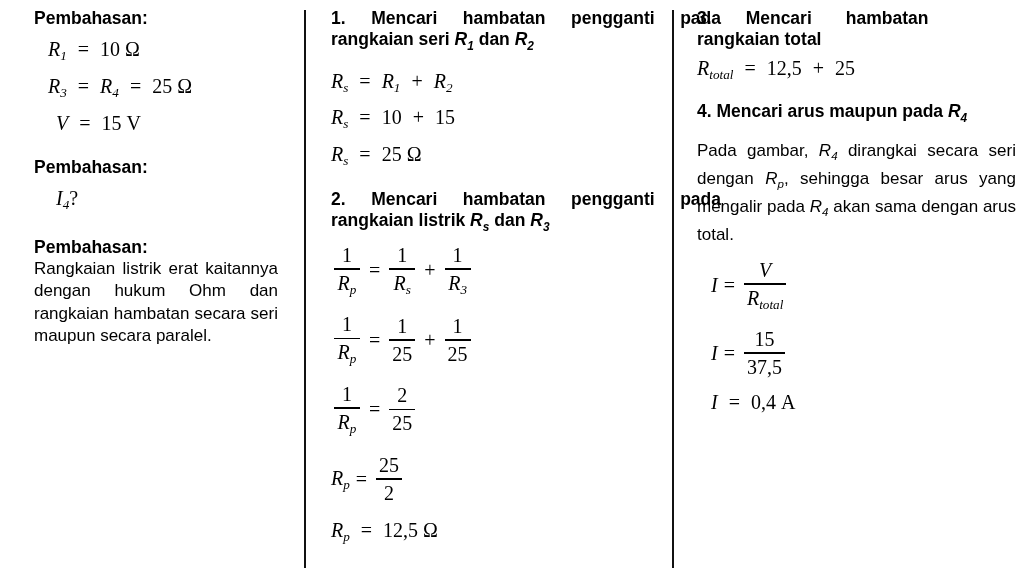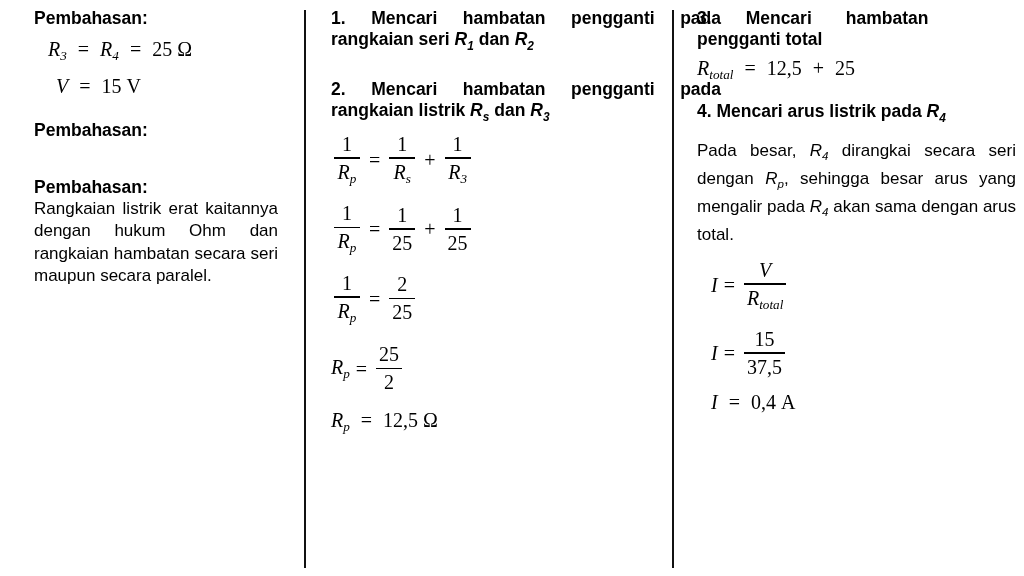--- a/index.html
+++ b/index.html
@@ -144,30 +144,32 @@
   <div class="divider divider-1"></div>
   <div class="divider divider-2"></div>
 
   <div class="col col-left">
 
     <div class="label">Pembahasan:</div>
 
     <div class="sp-10"></div>
 
     <div class="eq-list">
+      <span class="math indent-1"><i>R</i><sub>1</sub> <span class="op">=</span> 10&nbsp;Ω</span>
       <span class="math indent-1"><i>R</i><sub>3</sub> <span class="op">=</span> <i>R</i><sub>4</sub> <span class="op">=</span> 25&nbsp;Ω</span>
       <span class="math indent-2"><i>V</i> <span class="op">=</span> 15&nbsp;V</span>
     </div>
 
     <div class="sp-10"></div>
 
     <div class="label">Pembahasan:</div>
 
     <div class="sp-10"></div>
 
+    <span class="math indent-2"><i>I</i><sub>4</sub>?</span>
 
     <div class="sp-26"></div>
 
     <div class="label">Pembahasan:</div>
 
     <div class="body-par">Rangkaian listrik erat kaitannya dengan hukum Ohm dan rangkaian hambatan secara seri maupun secara paralel.</div>
 
   </div>
 
   <div class="col col-mid">
@@ -175,20 +177,25 @@
     <div class="heading heading-just">
       <span>1.</span>
       <span>Mencari hambatan pengganti pada rangkaian seri</span>
       <span class="var"><span>R</span><sub>1</sub></span>
       <span>dan</span>
       <span class="var"><span>R</span><sub>2</sub></span>
     </div>
 
     <div class="sp-14"></div>
 
+    <div class="eq-list">
+      <span class="math"><i>R</i><sub>s</sub> <span class="op">=</span> <i>R</i><sub>1</sub> <span class="op">+</span> <i>R</i><sub>2</sub></span>
+      <span class="math"><i>R</i><sub>s</sub> <span class="op">=</span> 10 <span class="op">+</span> 15</span>
+      <span class="math"><i>R</i><sub>s</sub> <span class="op">=</span> 25&nbsp;Ω</span>
+    </div>
 
     <div class="sp-8"></div>
 
     <div class="heading heading-just">
       <span>2.</span>
       <span>Mencari hambatan pengganti pada rangkaian listrik</span>
       <span class="var"><span>R</span><sub>s</sub></span>
       <span>dan</span>
       <span class="var"><span>R</span><sub>3</sub></span>
     </div>
@@ -268,41 +275,41 @@
     <div class="sp-16"></div>
 
     <span class="math"><i>R</i><sub>p</sub> <span class="op">=</span> 12,5&nbsp;Ω</span>
 
   </div>
 
   <div class="col col-right">
 
     <div class="heading">
       <div>3.&nbsp;&nbsp;&nbsp;&nbsp;&nbsp;&nbsp;&nbsp;Mencari&nbsp;&nbsp;&nbsp;&nbsp;&nbsp;&nbsp;&nbsp;hambatan</div>
-      <div>pengganti total</div>
+      <div>rangkaian total</div>
     </div>
 
     <div class="sp-8"></div>
 
     <div class="eq-list">
       <span class="math"><i>R</i><sub>total</sub> <span class="op">=</span> 12,5 <span class="op">+</span> 25</span>
     </div>
 
     <div class="sp-6"></div>
 
     <div class="heading heading-just">
       <span>4.</span>
-      <span>Mencari arus listrik pada</span>
+      <span>Mencari arus maupun pada</span>
       <span class="var"><span>R</span><sub>4</sub></span>
     </div>
 
     <div class="sp-12"></div>
 
     <div class="body-par">
-      <span>Pada besar,</span>
+      <span>Pada gambar,</span>
       <span class="var"><span>R</span><sub>4</sub></span>
       <span>dirangkai secara seri dengan</span>
       <span class="var"><span>R</span><sub>p</sub></span><span>, sehingga besar arus yang mengalir pada</span>
       <span class="var"><span>R</span><sub>4</sub></span>
       <span>akan sama dengan arus total.</span>
     </div>
 
     <div class="sp-12"></div>
 
     <div class="math mrow indent-1">

